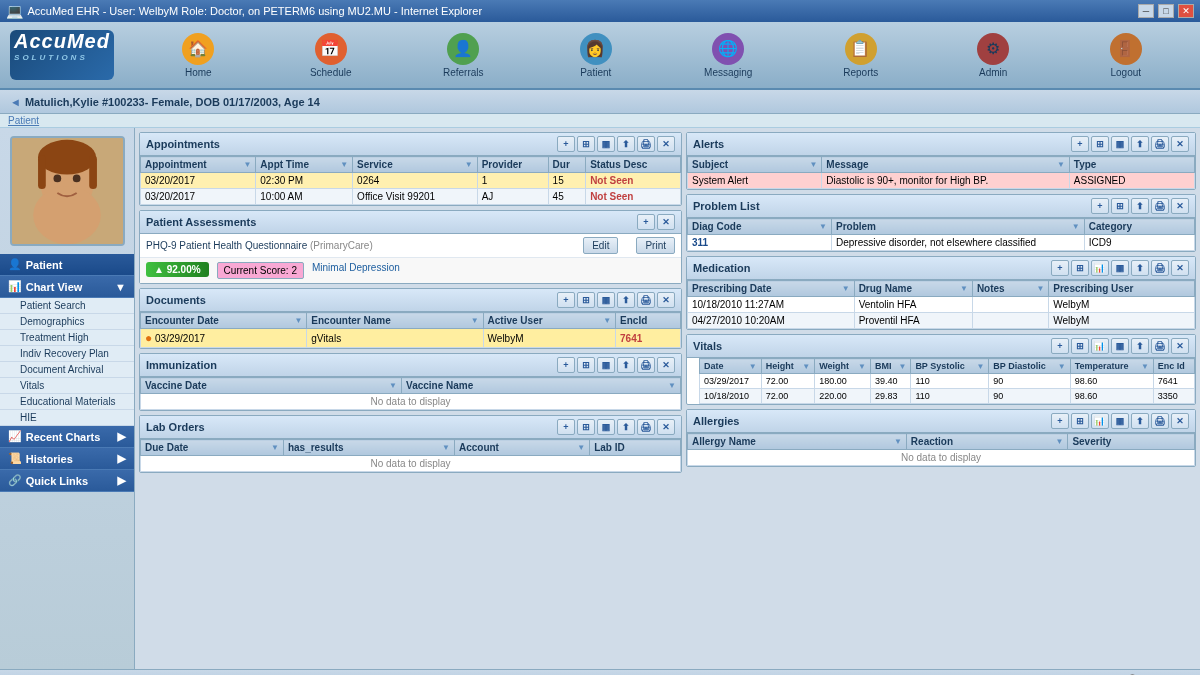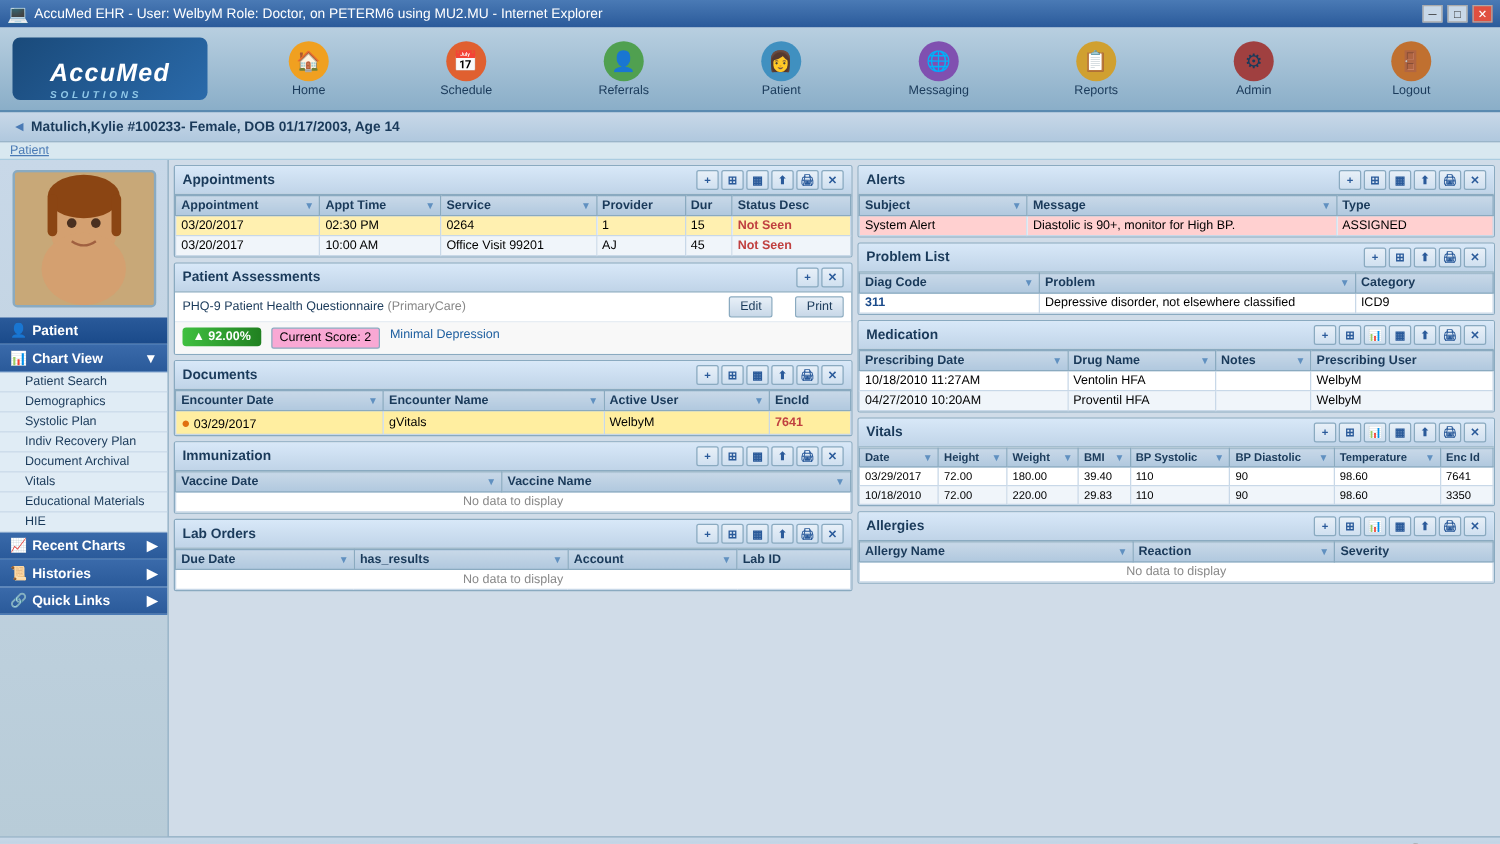--- a/index.html
+++ b/index.html
@@ -23,26 +23,26 @@
     
     .top-nav {
       background: linear-gradient(to bottom, #b8cfe0, #8aaec8);
       height: 68px;
       display: flex;
       align-items: center;
       padding: 0 10px;
       border-bottom: 2px solid #5a8ab0;
     }
     .logo-area {
-      width: 156px;
+      width: 104px;
       background: linear-gradient(135deg, #1a4a7a, #2a6aaa);
       height: 50px;
       border-radius: 6px;
       display: flex;
-      align-items: flex-end;
+      align-items: flex-start;
       justify-content: center;
       color: white;
       font-size: 18px;
       font-weight: bold;
       font-style: italic;
       margin-right: 20px;
     }
     .nav-buttons { display: flex; gap: 4px; flex: 1; justify-content: space-around; }
     .nav-btn {
       display: flex;
@@ -409,21 +409,21 @@
     <div class="sidebar-section-collapsible">
       <span style="display:flex;align-items:center;gap:4px;">
         <span>📊</span>
         <span>Chart View</span>
       </span>
       <span>▼</span>
     </div>
 
     <div class="sidebar-sub-item">Patient Search</div>
     <div class="sidebar-sub-item">Demographics</div>
-    <div class="sidebar-sub-item">Systolic Plan</div>
+    <div class="sidebar-sub-item">Treatment High</div>
     <div class="sidebar-sub-item">Indiv Recovery Plan</div>
     <div class="sidebar-sub-item">Document Archival</div>
     <div class="sidebar-sub-item">Vitals</div>
     <div class="sidebar-sub-item">Educational Materials</div>
     <div class="sidebar-sub-item">HIE</div>
 
     <div class="sidebar-section-collapsible">
       <span style="display:flex;align-items:center;gap:4px;">
         <span>📈</span>
         <span>Recent Charts</span>
@@ -753,21 +753,21 @@
           <div class="panel-toolbar">
             <div class="toolbar-btn">+</div>
             <div class="toolbar-btn">⊞</div>
             <div class="toolbar-btn">📊</div>
             <div class="toolbar-btn">▦</div>
             <div class="toolbar-btn">⬆</div>
             <div class="toolbar-btn">🖨</div>
             <div class="toolbar-btn">✕</div>
           </div>
         </div>
-        <div style="overflow-x:auto;">
+        <div style="overflow-x:auto;margin-left:12px;">
           <table class="data-table vitals-small">
             <thead>
               <tr>
                 <th>
                     <div class="th-container">Date<span class="sort-arrow">▼</span></div>
                   </th>
                 <th>
                     <div class="th-container">Height<span class="sort-arrow">▼</span></div>
                   </th>
                 <th>

